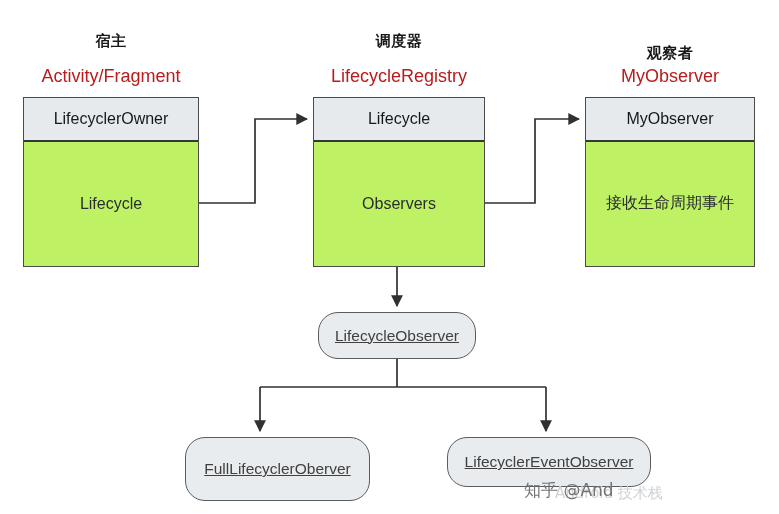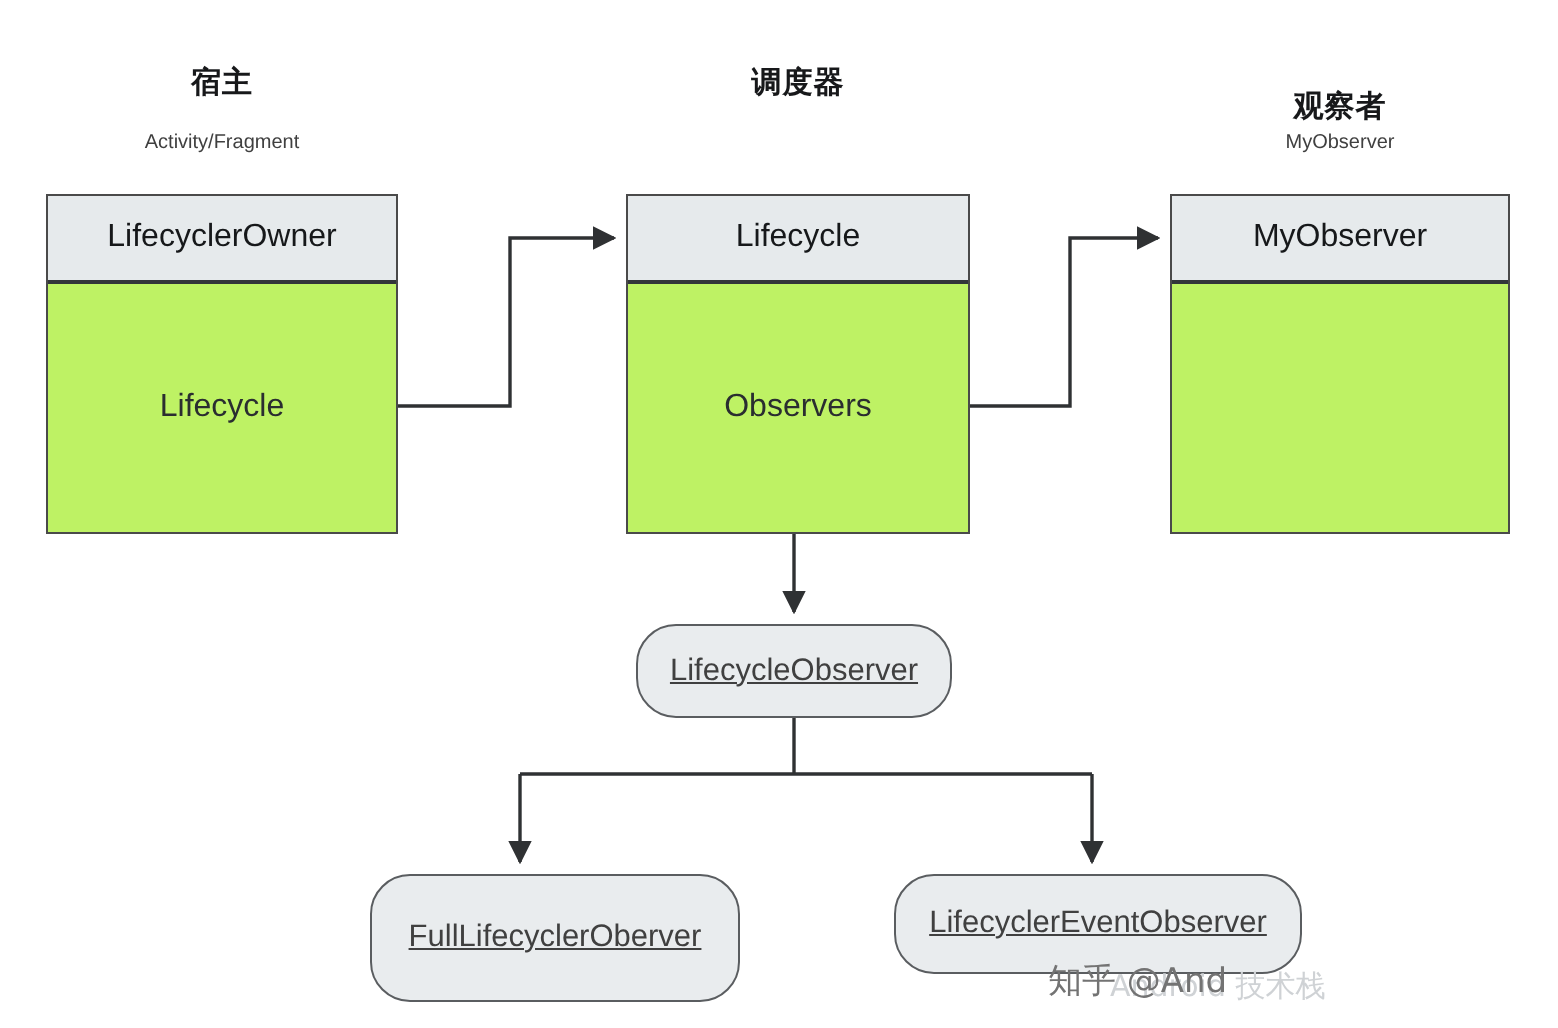--- a/index.html
+++ b/index.html
@@ -29,23 +29,23 @@
     text-align: center;
     font-size: 15px;
     font-weight: bold;
     color: #17181a;
     letter-spacing: 0.5px;
     white-space: nowrap;
   }
   .col-sub {
     position: absolute;
     text-align: center;
-    font-size: 10px;
+    font-size: 18px;
     font-weight: normal;
-    color: #404040;
+    color: #b91c1c;
     white-space: nowrap;
   }
   .uml {
     position: absolute;
     box-sizing: border-box;
     border: 1.6px solid #4a4a4a;
     background: #bef264;
   }
   .uml-head {
     box-sizing: border-box;
@@ -103,36 +103,38 @@
 </style>
 </head>
 <body>
 
 <div id="diagram">
 
   <div class="col-title" style="left:23px; top:32px; width:176px;">宿主</div>
   <div class="col-sub" style="left:23px; top:66px; width:176px;">Activity/Fragment</div>
 
   <div class="col-title" style="left:313px; top:32px; width:172px;">调度器</div>
+  <div class="col-sub" style="left:313px; top:66px; width:172px;">LifecycleRegistry</div>
 
   <div class="col-title" style="left:585px; top:32px; width:170px;margin-top:12px;">观察者</div>
   <div class="col-sub" style="left:585px; top:66px; width:170px;">MyObserver</div>
 
   <div class="uml" style="left:23px; top:97px; width:176px; height:170px;">
     <div class="uml-head" style="height:44px;">LifecyclerOwner</div>
     <div class="uml-body" style="height:123px;">Lifecycle</div>
   </div>
 
   <div class="uml" style="left:313px; top:97px; width:172px; height:170px;">
     <div class="uml-head" style="height:44px;">Lifecycle</div>
     <div class="uml-body" style="height:123px;">Observers</div>
   </div>
 
   <div class="uml" style="left:585px; top:97px; width:170px; height:170px;">
     <div class="uml-head" style="height:44px;">MyObserver</div>
+    <div class="uml-body" style="height:123px;">接收生命周期事件</div>
   </div>
 
   <div class="rbox" style="left:318px; top:312px; width:158px; height:47px;">LifecycleObserver</div>
 
   <div class="rbox" style="left:185px; top:437px; width:185px; height:64px;">FullLifecyclerOberver</div>
 
   <div class="rbox" style="left:447px; top:437px; width:204px; height:50px;">LifecyclerEventObserver</div>
 
   <svg id="wiring" viewBox="0 0 779 514">
     <defs>

